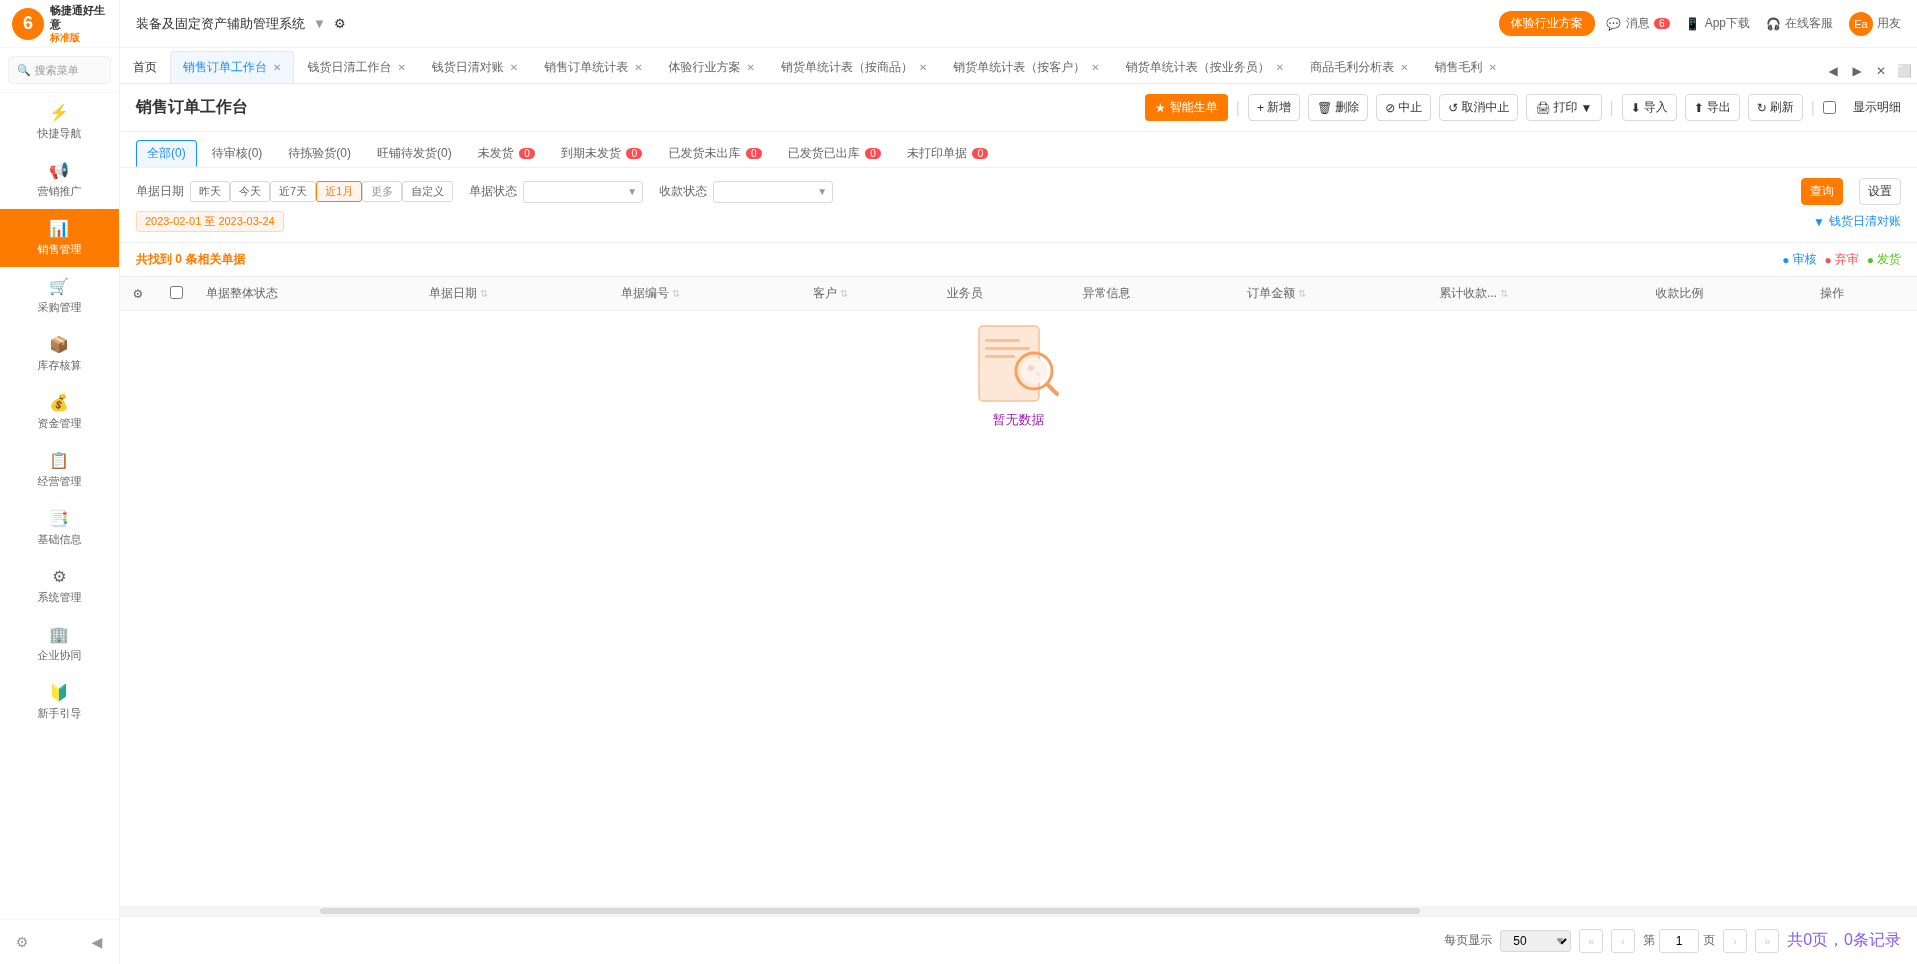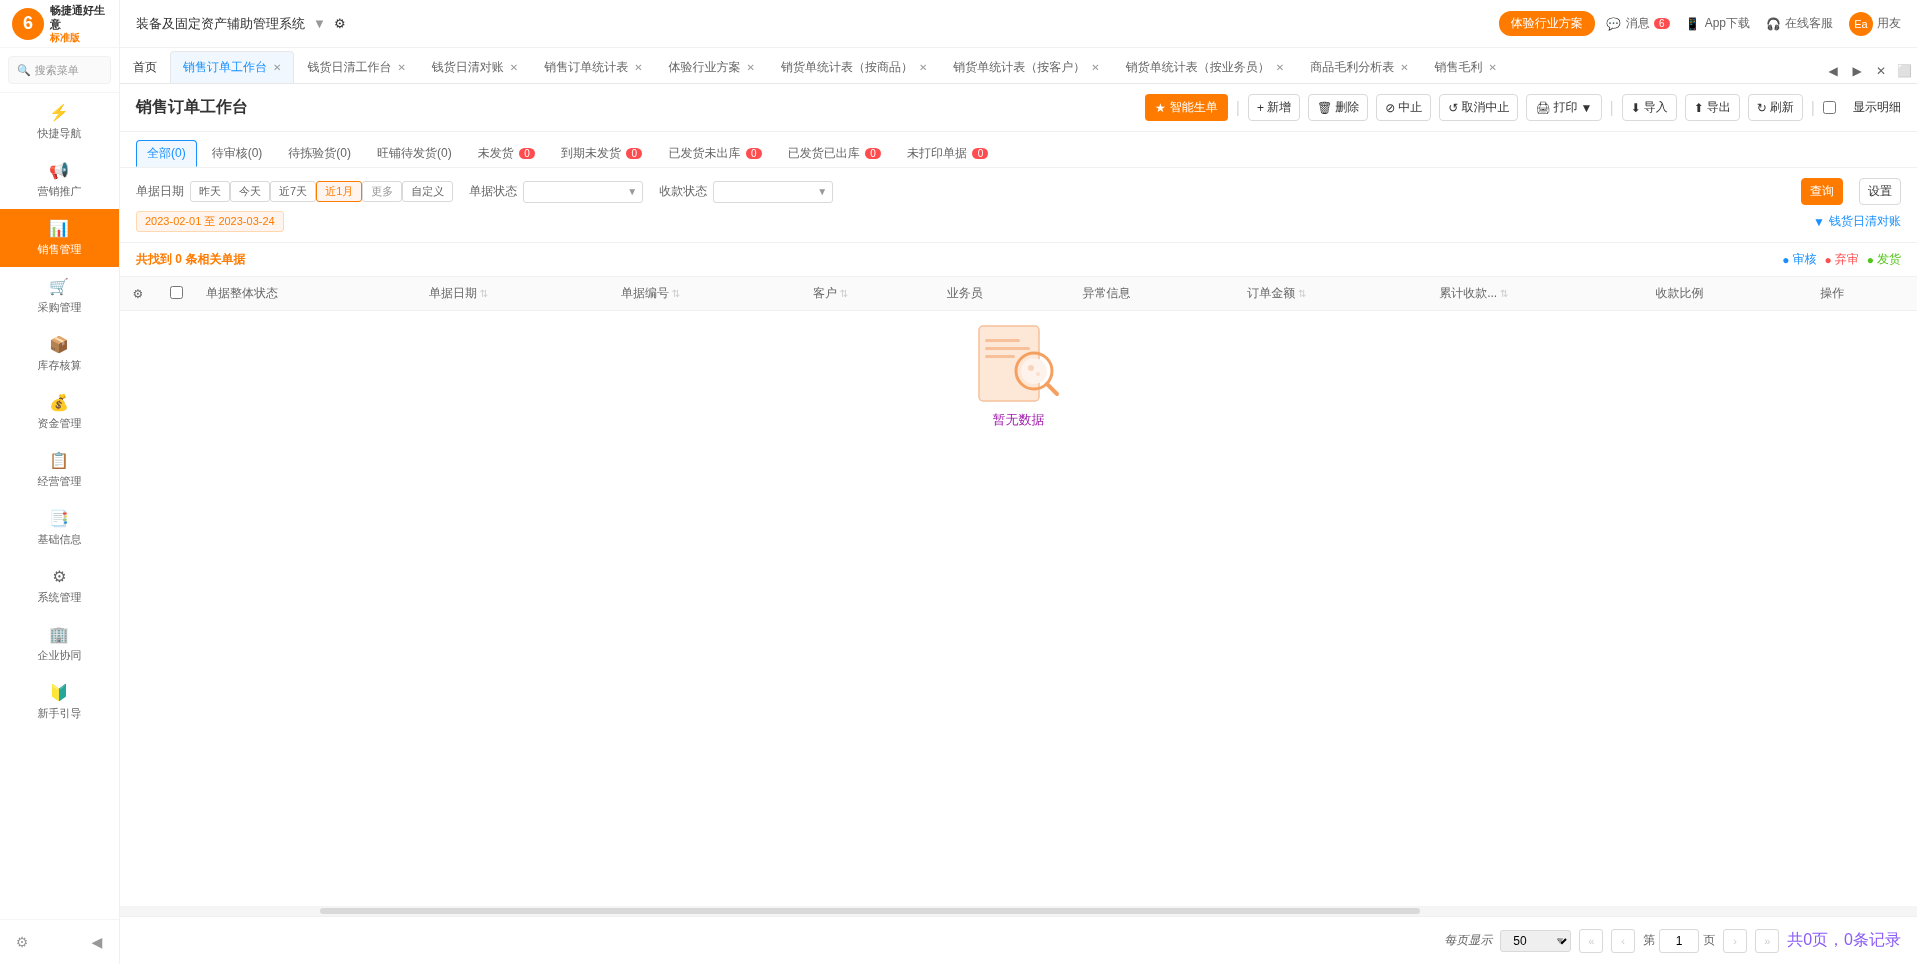--- a/index.html
+++ b/index.html
@@ -94,21 +94,21 @@
     table { width: 100%; border-collapse: collapse; font-size: 12px; }
     thead th { background: #fafafa; border-bottom: 1px solid #f0f0f0; padding: 8px 10px; text-align: left; font-weight: normal; color: #666; white-space: nowrap; position: sticky; top: 0; }
     thead th.sortable { cursor: pointer; }
     thead th.sortable::after { content: ' ⇅'; color: #ccc; font-size: 10px; }
     .th-checkbox { width: 40px; text-align: center; }
     .th-setting { width: 36px; text-align: center; }
     .empty-text { color: #a21caf; font-size: 13px; }
     
     
     .pagination-bar { height: 48px; background: white; border-top: 1px solid #f0f0f0; display: flex; align-items: center; justify-content: flex-end; padding: 0 16px; gap: 8px; flex-shrink: 0; }
-    .page-size-label { color: #666; font-size: 12px; font-style: italic; }
+    .page-size-label { color: #666; font-size: 12px; }
     .page-size-select { border: 1px solid #d9d9d9; border-radius: 3px; padding: 2px 20px 2px 8px; font-size: 12px; cursor: pointer; }
     .page-nav-btn { width: 24px; height: 24px; border: 1px solid #d9d9d9; border-radius: 3px; background: white; cursor: pointer; display: flex; align-items: center; justify-content: center; font-size: 11px; color: #666; }
     .page-nav-btn:disabled, .page-nav-btn.disabled { color: #ccc; cursor: not-allowed; }
     .page-info { color: #666; font-size: 12px; display: flex; align-items: center; gap: 4px; }
     .page-input { width: 40px; height: 24px; border: 1px solid #d9d9d9; border-radius: 3px; text-align: center; font-size: 12px; }
     .total-info { color: #8b5cf6; font-size: 16px; }
     
     
     .data-table::-webkit-scrollbar { height: 8px; width: 6px; }
     .data-table::-webkit-scrollbar-track { background: #f5f5f5; }

